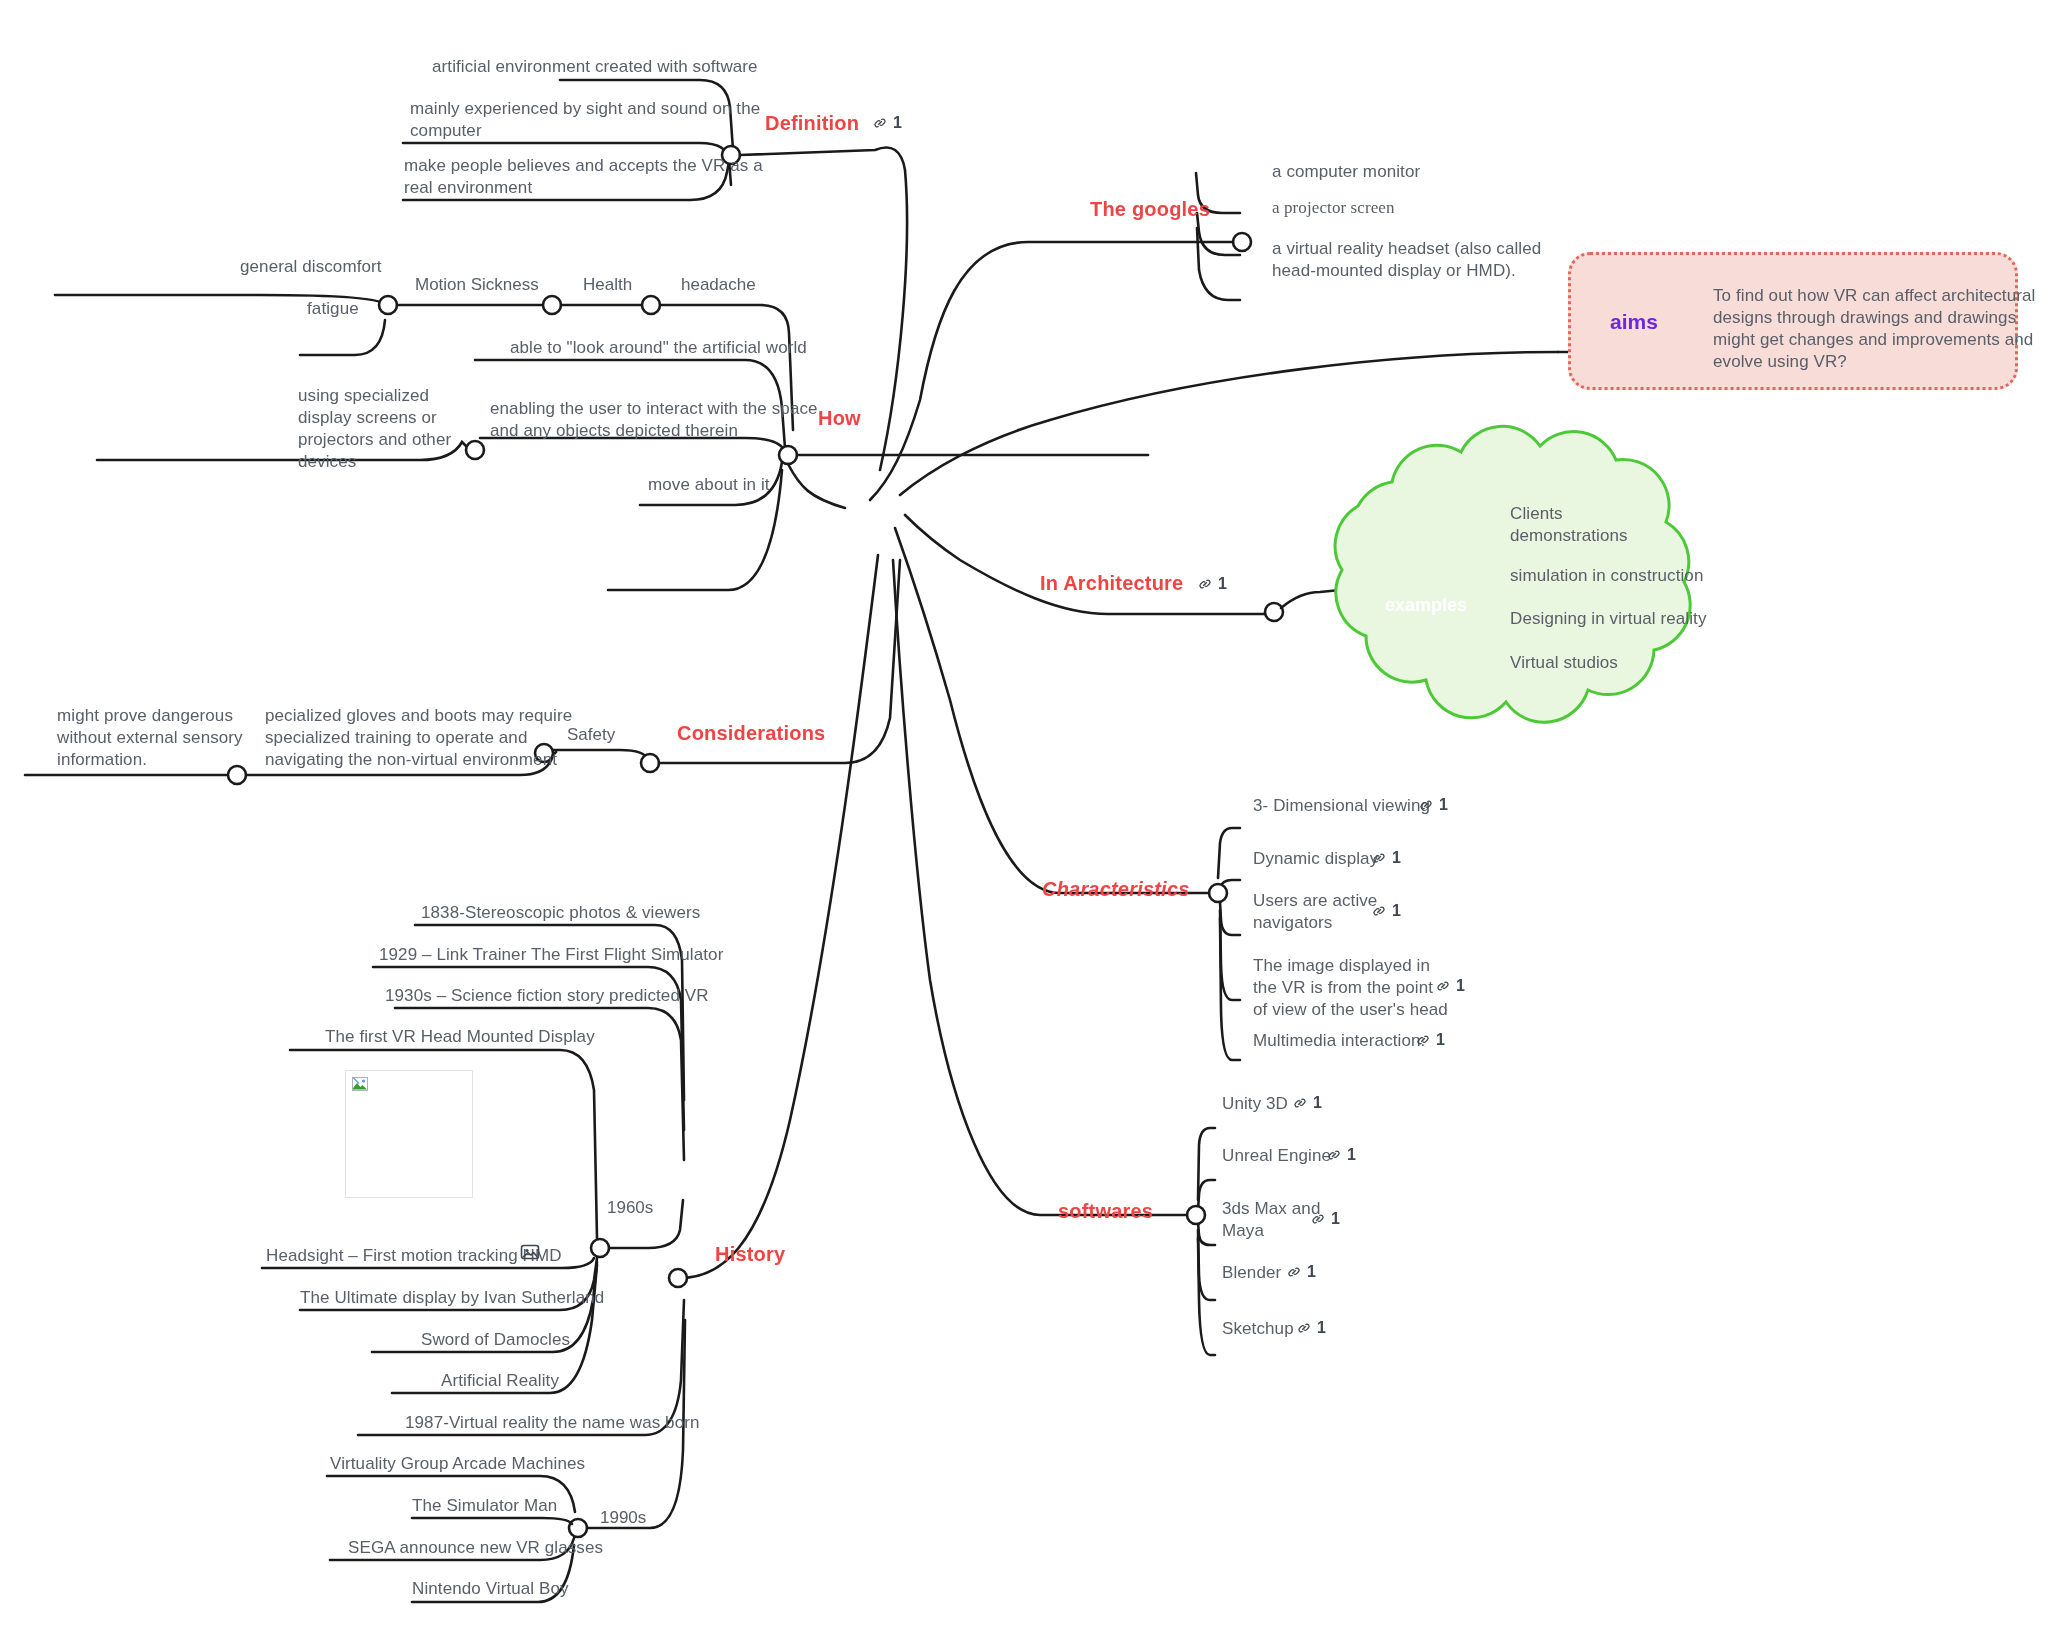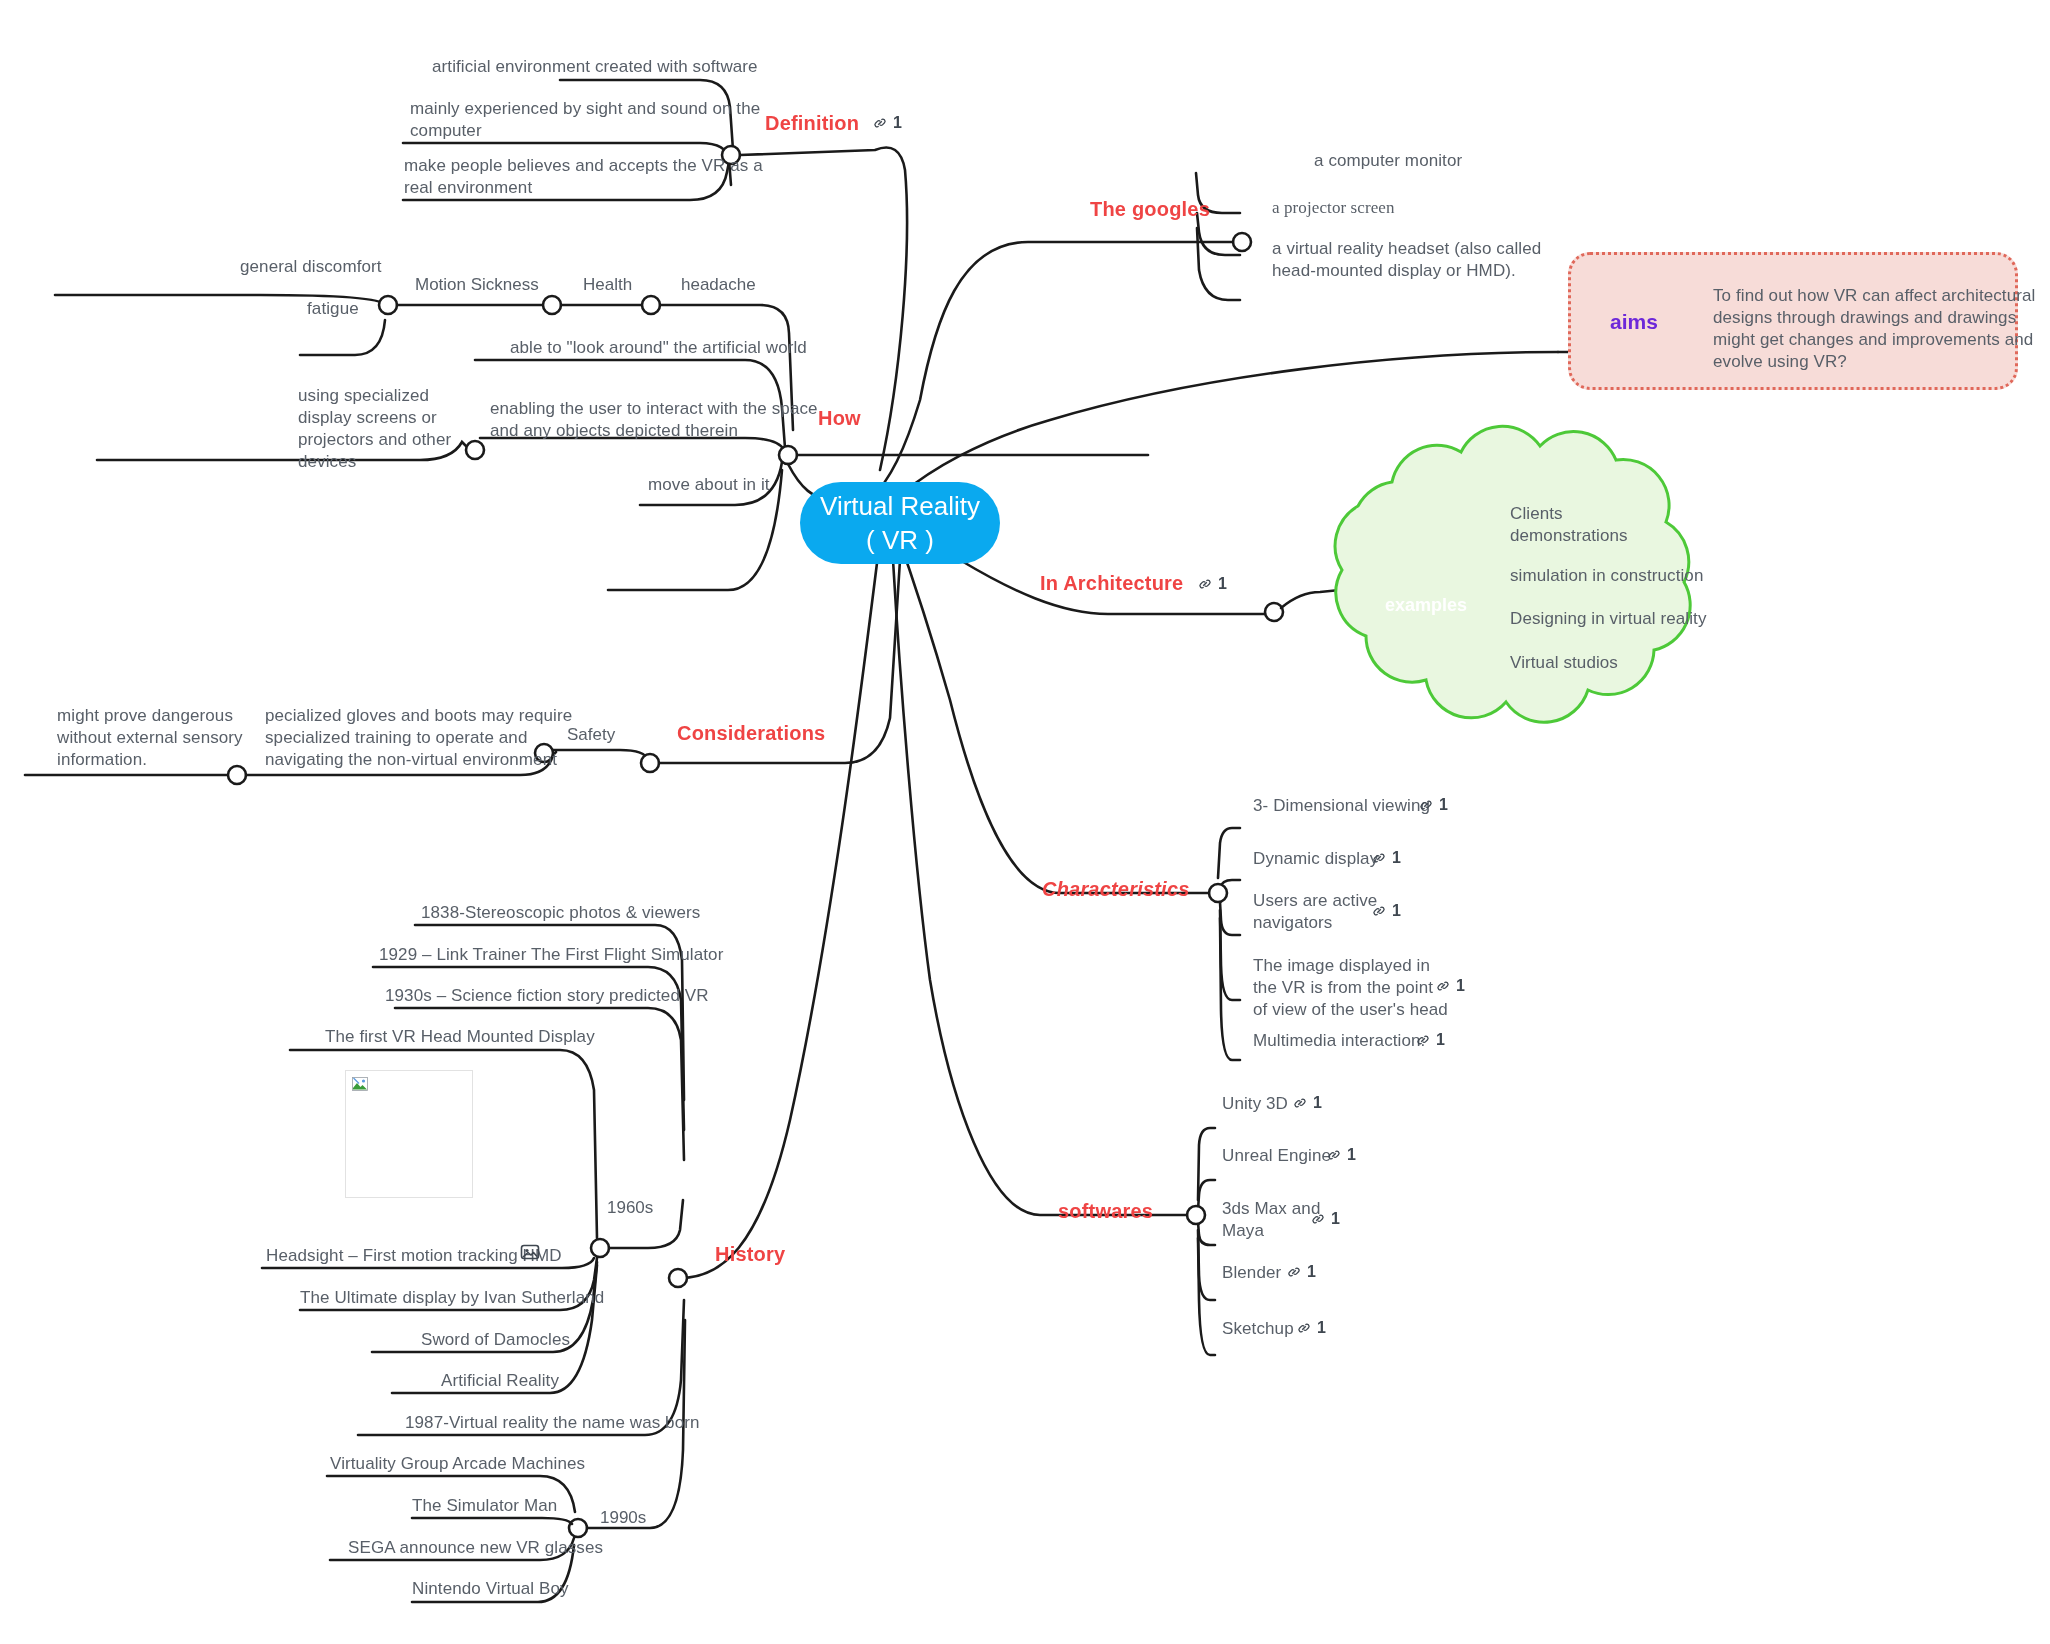--- a/index.html
+++ b/index.html
@@ -183,24 +183,20 @@
 
       <circle cx="578" cy="1528" r="9" fill="#ffffff" stroke="#1a1a1a" stroke-width="2.6"></circle>
       <path d="M587,1528 L650,1528 Q680,1528 683,1450 L685,1320"></path>
       <path d="M327,1476 L540,1476 Q570,1476 575,1512"></path>
       <path d="M412,1518 L542,1518 Q568,1518 572,1524"></path>
       <path d="M330,1560 L540,1560 Q568,1560 574,1538"></path>
       <path d="M412,1602 L538,1602 Q568,1602 574,1545"></path>
     </g>
   </svg>
 
-  <div class="root-node" style="left:800px; top:482px; width:200px; height:82px;">
-    <span>Virtual Reality</span>
-    <span>( VR )</span>
-  </div>
 
   <div class="main-lbl" style="left:765px; top:112px;">Definition</div>
   <div class="link-chip" style="left:872px; top:114px;">
     <svg width="16" height="16" viewBox="0 0 16 16">
       <path d="M6.2 9.8 L9.8 6.2" stroke="#3f4750" stroke-width="1.3" fill="none"></path>
       <path d="M6.6 11.3 a2.2 2.2 0 0 1 -3.1 -3.1 l1.8 -1.8 a2.2 2.2 0 0 1 3.1 0" stroke="#3f4750" stroke-width="1.3" fill="none"></path>
       <path d="M9.4 4.7 a2.2 2.2 0 0 1 3.1 3.1 l-1.8 1.8 a2.2 2.2 0 0 1 -3.1 0" stroke="#3f4750" stroke-width="1.3" fill="none"></path>
     </svg>
     <span>1</span>
   </div>
@@ -229,21 +225,21 @@
   <div class="main-lbl" style="left:677px; top:722px;">Considerations</div>
   <div class="sub-lbl" style="left:567px; top:725px;">Safety</div>
   <div class="lbl" style="left:265px; top:705px;">pecialized gloves and boots may require
 specialized training to operate and
 navigating the non-virtual environment</div>
   <div class="lbl" style="left:57px; top:705px;">might prove dangerous
 without external sensory
 information.</div>
 
   <div class="main-lbl" style="left:1090px; top:198px;">The googles</div>
-  <div class="lbl" style="left:1272px; top:150px;margin-left:42px;">a computer monitor</div>
+  <div class="lbl" style="left:1272px; top:161px;">a computer monitor</div>
   <div class="lbl" style="left:1272px; top:197px;font-family:Liberation Serif, serif;">a projector screen</div>
   <div class="lbl" style="left:1272px; top:238px;">a virtual reality headset (also called
 head-mounted display or HMD).</div>
 
   <div class="aims-box" style="left:1568px; top:252px; width:450px; height:138px;"></div>
   <div class="aims-title" style="left:1610px; top:310px;">aims</div>
   <div class="lbl" style="left:1713px; top:285px;">To find out how VR can affect architectural
 designs through drawings and drawings
 might get changes and improvements and
 evolve using VR?</div>

